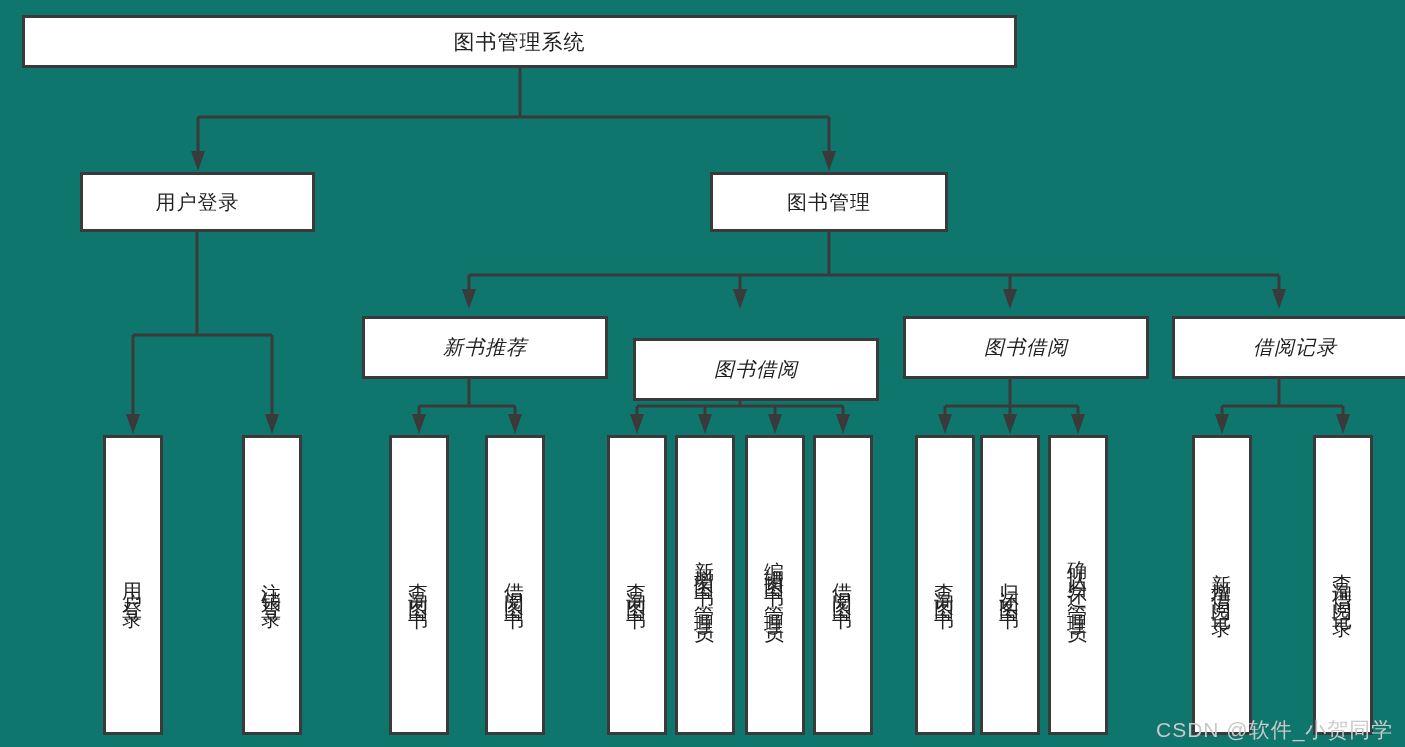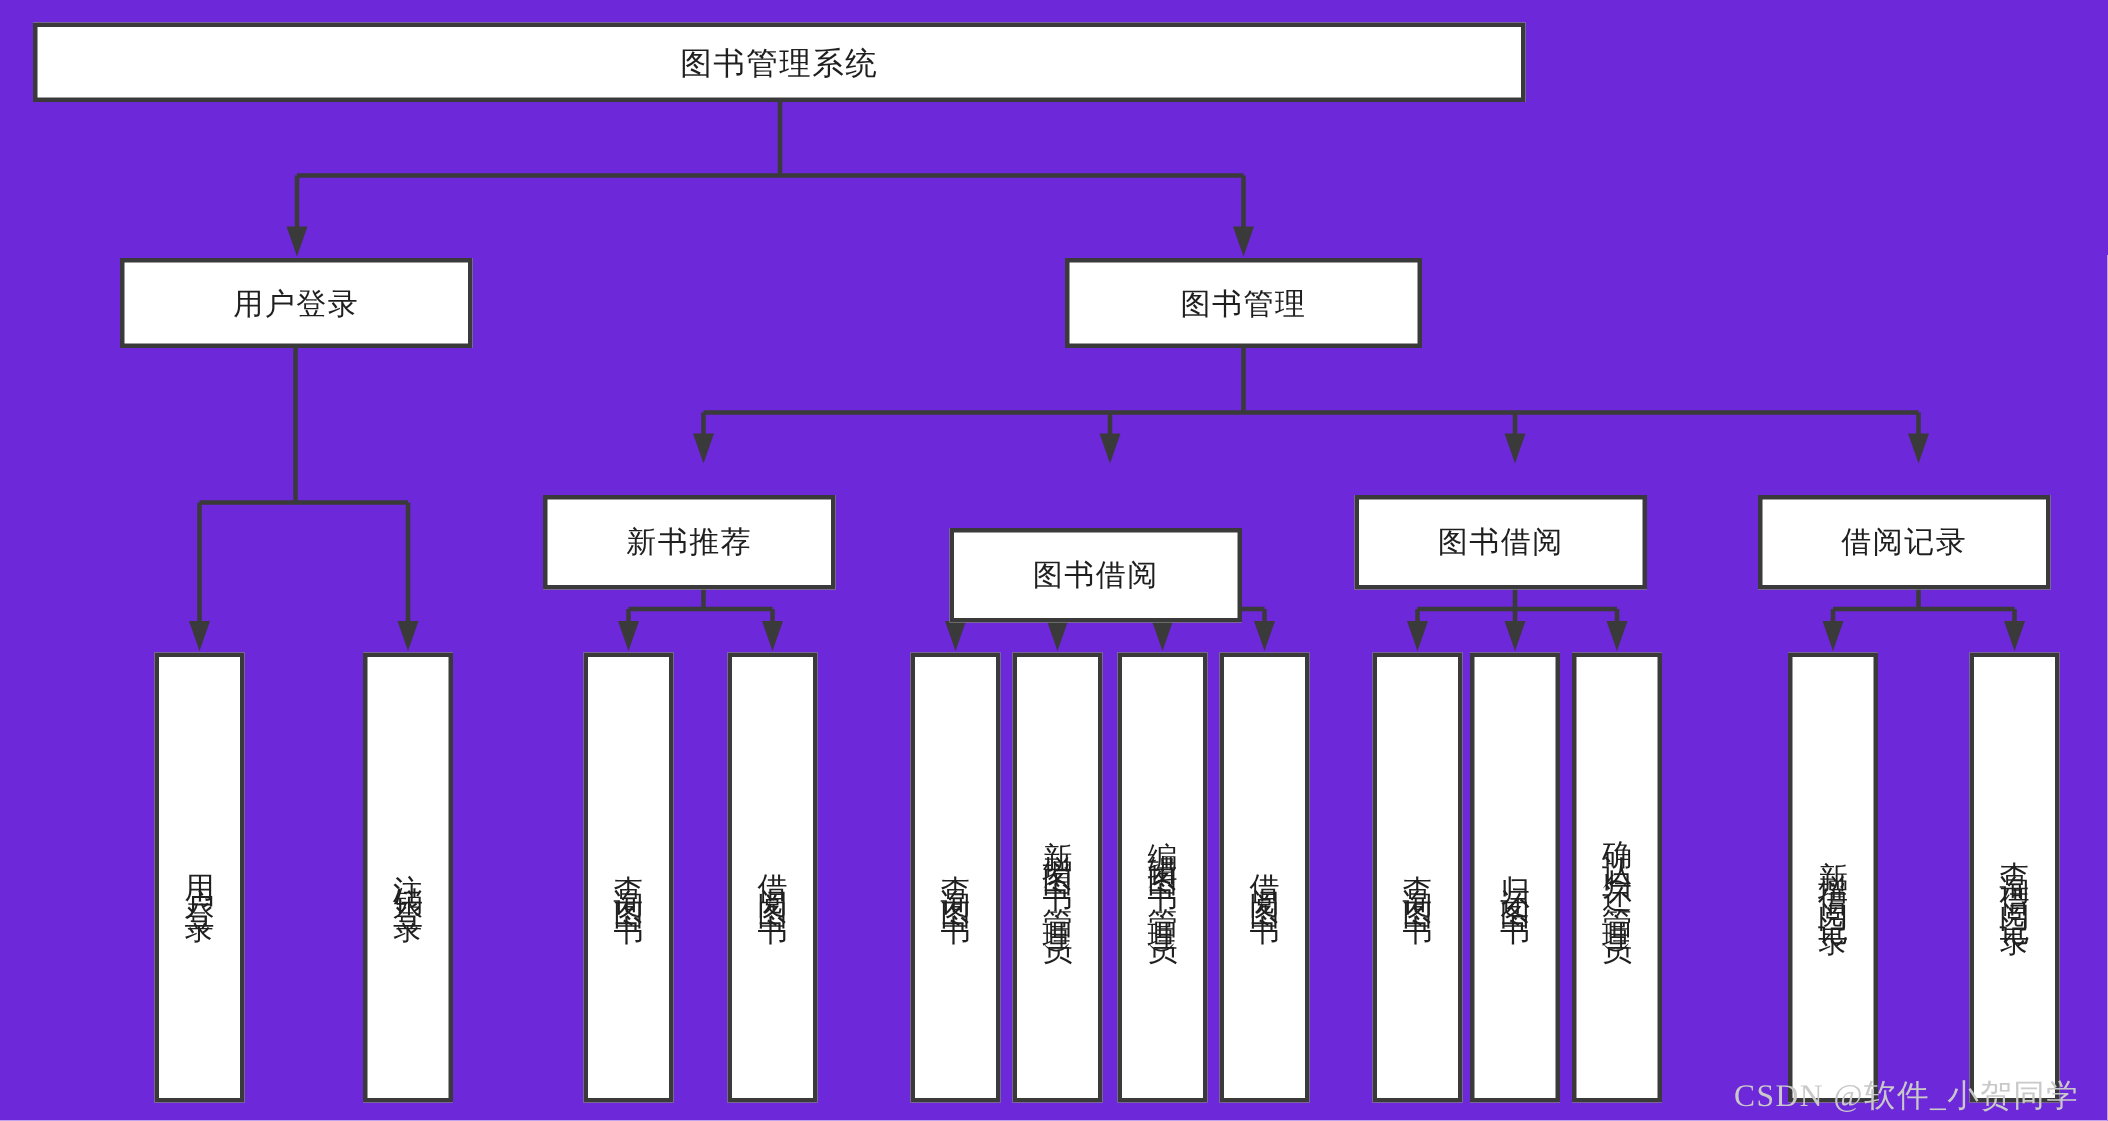--- a/index.html
+++ b/index.html
@@ -1,46 +1,45 @@
 <!DOCTYPE html>
 <html><head>
 <meta charset="utf-8">
 <style>
   html,body { margin:0; padding:0; background:#ffffff; }
   .canvas {
     position:relative; width:1405px; height:747px;
-    background:#6d28d9; overflow:hidden;
+    background:#0f766e; overflow:hidden;
     font-family:"Liberation Sans","DejaVu Sans",sans-serif;
     color:#1f1f1f;
   }
   .wires { position:absolute; left:0; top:0; width:1405px; height:747px; }
   .node {
     position:absolute; box-sizing:border-box;
     border:3px solid #3a3a3a; background:#ffffff;
     display:flex; align-items:center; justify-content:center;
     font-size:20px; letter-spacing:1px; color:#1f1f1f;
   }
   .root { left:22px;  top:15px;  width:995px; height:53px; font-size:21px; }
   .l2   { top:172px;  height:60px; }
   .l2a  { left:80px;  width:235px; }
   .l2b  { left:710px; width:238px; }
-  .l3   { top:330px;  height:63px; width:195px; }
+  .l3   { top:316px;  height:63px; width:246px;font-style:italic; }
   .l3a  { left:362px; }  .l3b { left:633px;margin-top:22px; }
   .l3c  { left:903px; }  .l3d { left:1172px; }
   .vnode {
     top:435px; height:300px; width:60px;
     writing-mode:vertical-rl; text-orientation:mixed;
     letter-spacing:9px; font-size:20px;
     display:flex; align-items:center; justify-content:center;
   }
   .watermark {
     position:absolute; left:1156px; top:716px;
     font-size:21px; letter-spacing:1px; color:#c9c9c9;
     white-space:nowrap;
-    font-family:Liberation Serif, serif;
   }
   svg path { stroke:#3a3a3a; stroke-width:3; fill:none; }
   svg polygon { fill:#3a3a3a; stroke:none; }
 </style>
 </head>
 <body>
 
 <div class="canvas">
 
   <svg class="wires" width="1405" height="747" viewBox="0 0 1405 747">

